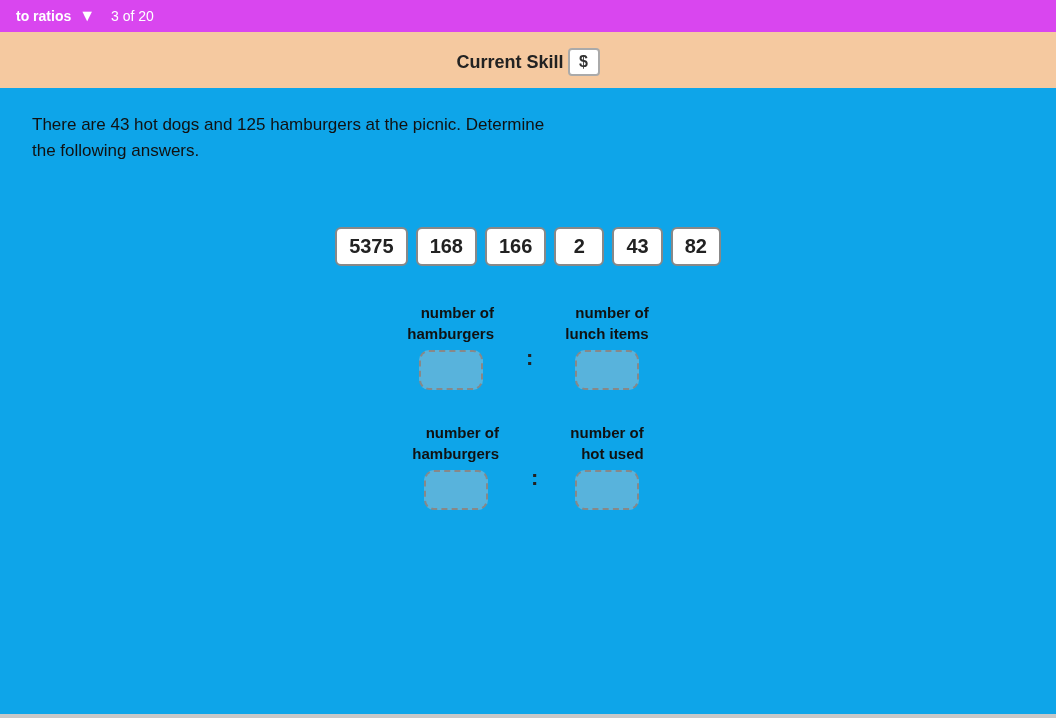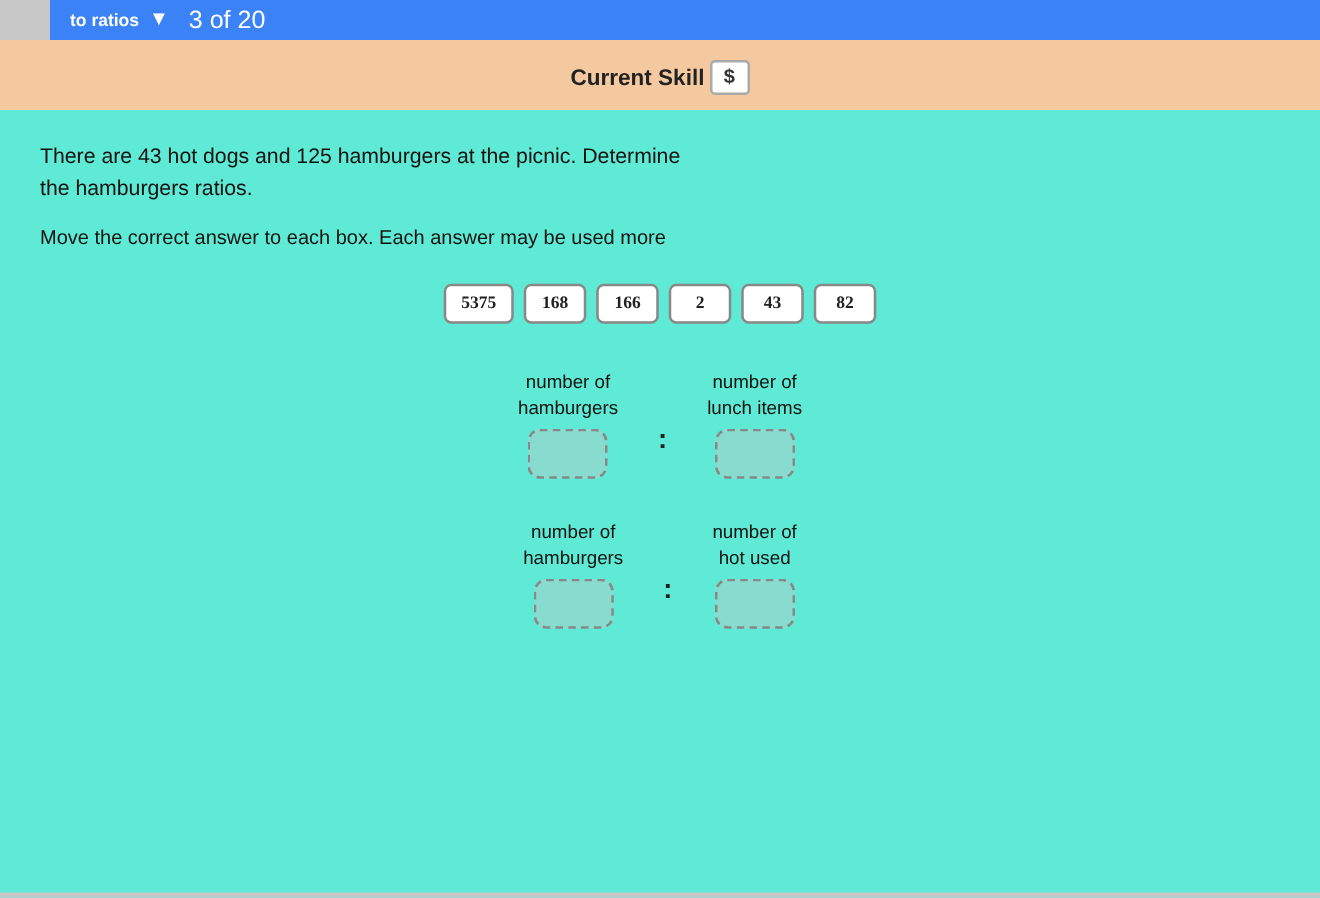--- a/index.html
+++ b/index.html
@@ -6,44 +6,43 @@
 
     body {
       width: 1056px;
       height: 718px;
       font-family: Arial, sans-serif;
       background: #c8c8c8;
       overflow: hidden;
     }
 
     .top-bar {
-      background: #3b82f6;
+      background: #d946ef;
       height: 32px;
       display: flex;
       align-items: center;
       padding: 0 16px;
       gap: 16px;
-      margin-left: 40px;
     }
 
     .top-bar-left {
       display: flex;
       align-items: center;
       gap: 8px;
     }
 
     .top-bar-text {
       color: white;
       font-size: 14px;
       font-weight: bold;
     }
 
     .top-bar-progress {
       color: white;
-      font-size: 20px;
+      font-size: 14px;
     }
 
     .header-section {
       background: #f5c9a0;
       padding: 16px 0 12px 0;
       text-align: center;
       display: flex;
       align-items: center;
       justify-content: center;
       gap: 4px;
@@ -63,21 +62,21 @@
       height: 28px;
       background: white;
       border: 2px solid #aaa;
       border-radius: 4px;
       font-size: 16px;
       font-weight: bold;
       color: #333;
     }
 
     .main-content {
-      background: #5eead4;
+      background: #0ea5e9;
       padding: 24px 32px 20px 32px;
       min-height: calc(718px - 32px - 60px);
     }
 
     .problem-text {
       font-size: 17px;
       color: #111;
       line-height: 1.5;
       margin-bottom: 16px;
     }
@@ -94,27 +93,26 @@
       gap: 8px;
       justify-content: center;
       margin-bottom: 36px;
     }
 
     .tile {
       background: white;
       border: 2px solid #888;
       border-radius: 6px;
       padding: 6px 12px;
-      font-size: 14px;
+      font-size: 20px;
       font-weight: bold;
       color: #222;
       cursor: grab;
       min-width: 50px;
       text-align: center;
-      font-family: Liberation Serif, serif;
     }
 
     .ratios-container {
       display: flex;
       flex-direction: column;
       align-items: center;
       gap: 32px;
     }
 
     .ratio-row {
@@ -126,22 +124,23 @@
     .ratio-part {
       display: flex;
       flex-direction: column;
       align-items: center;
       gap: 6px;
     }
 
     .ratio-label {
       font-size: 15px;
       color: #111;
-      text-align: center;
+      text-align: right;
       line-height: 1.4;
+      font-weight: bold;
     }
 
     .ratio-box {
       width: 64px;
       height: 40px;
       border: 2px dashed #888;
       border-radius: 10px;
       background: rgba(200,200,200,0.4);
     }
 
@@ -165,25 +164,25 @@
 
 <div class="header-section">
   <span class="current-skill-label">Current Skill</span>
   <div class="skill-badge">$</div>
 </div>
 
 <div class="main-content">
 
   <p class="problem-text">
     <span>There are 43 hot dogs and 125 hamburgers at the picnic. Determine</span><br>
-    <span>the hamburgers ratios.</span>
+    <span>the following answers.</span>
   </p>
 
   <p class="instruction-text">
-    <span>Move the correct answer to each box. Each answer may be used more</span><br>
+    <br>
   </p>
 
   <div class="answer-tiles">
     <div class="tile">5375</div>
     <div class="tile">168</div>
     <div class="tile">166</div>
     <div class="tile">2</div>
     <div class="tile">43</div>
     <div class="tile">82</div>
   </div>

